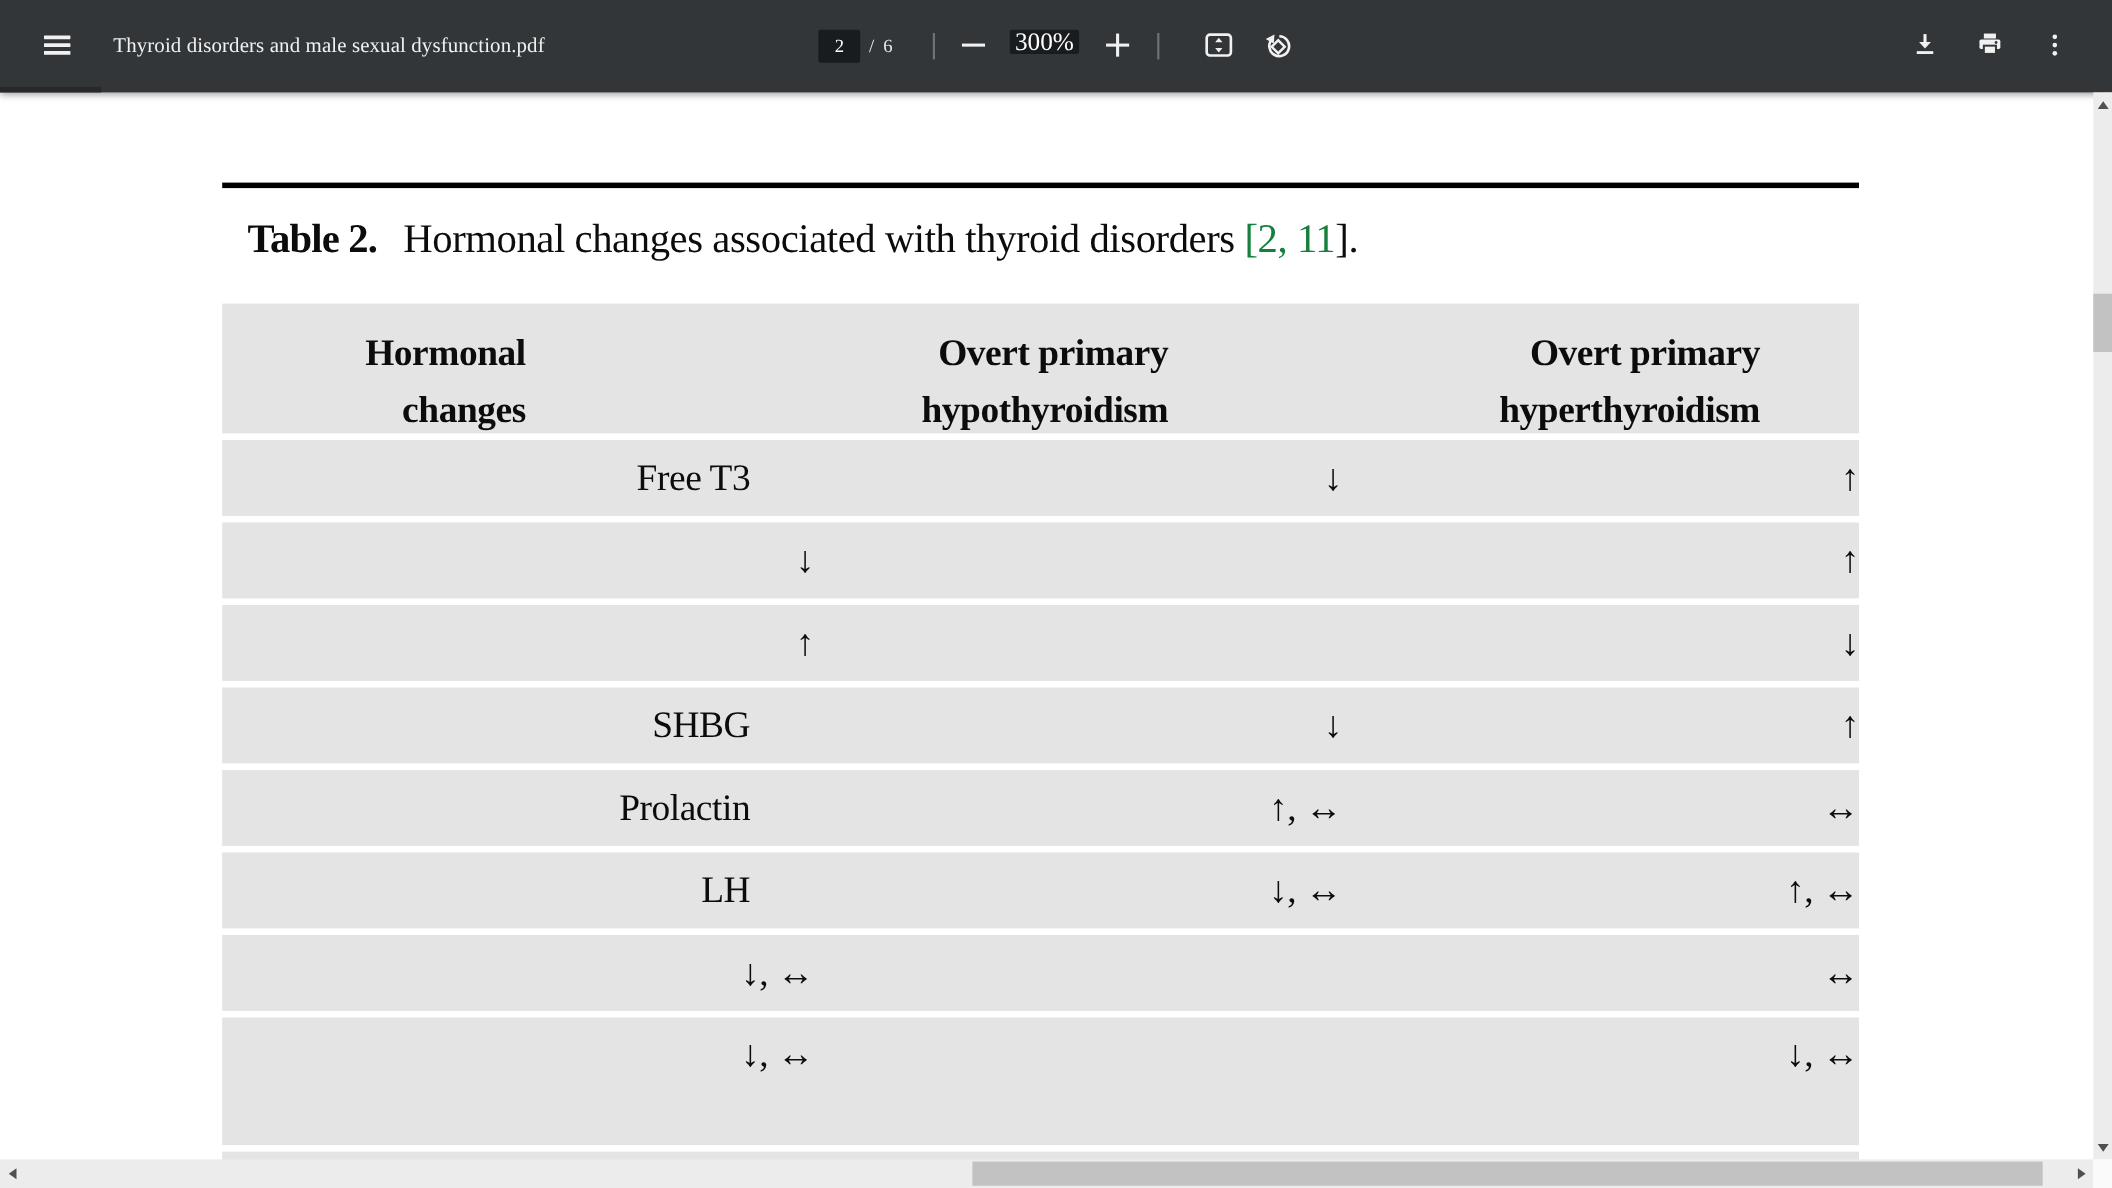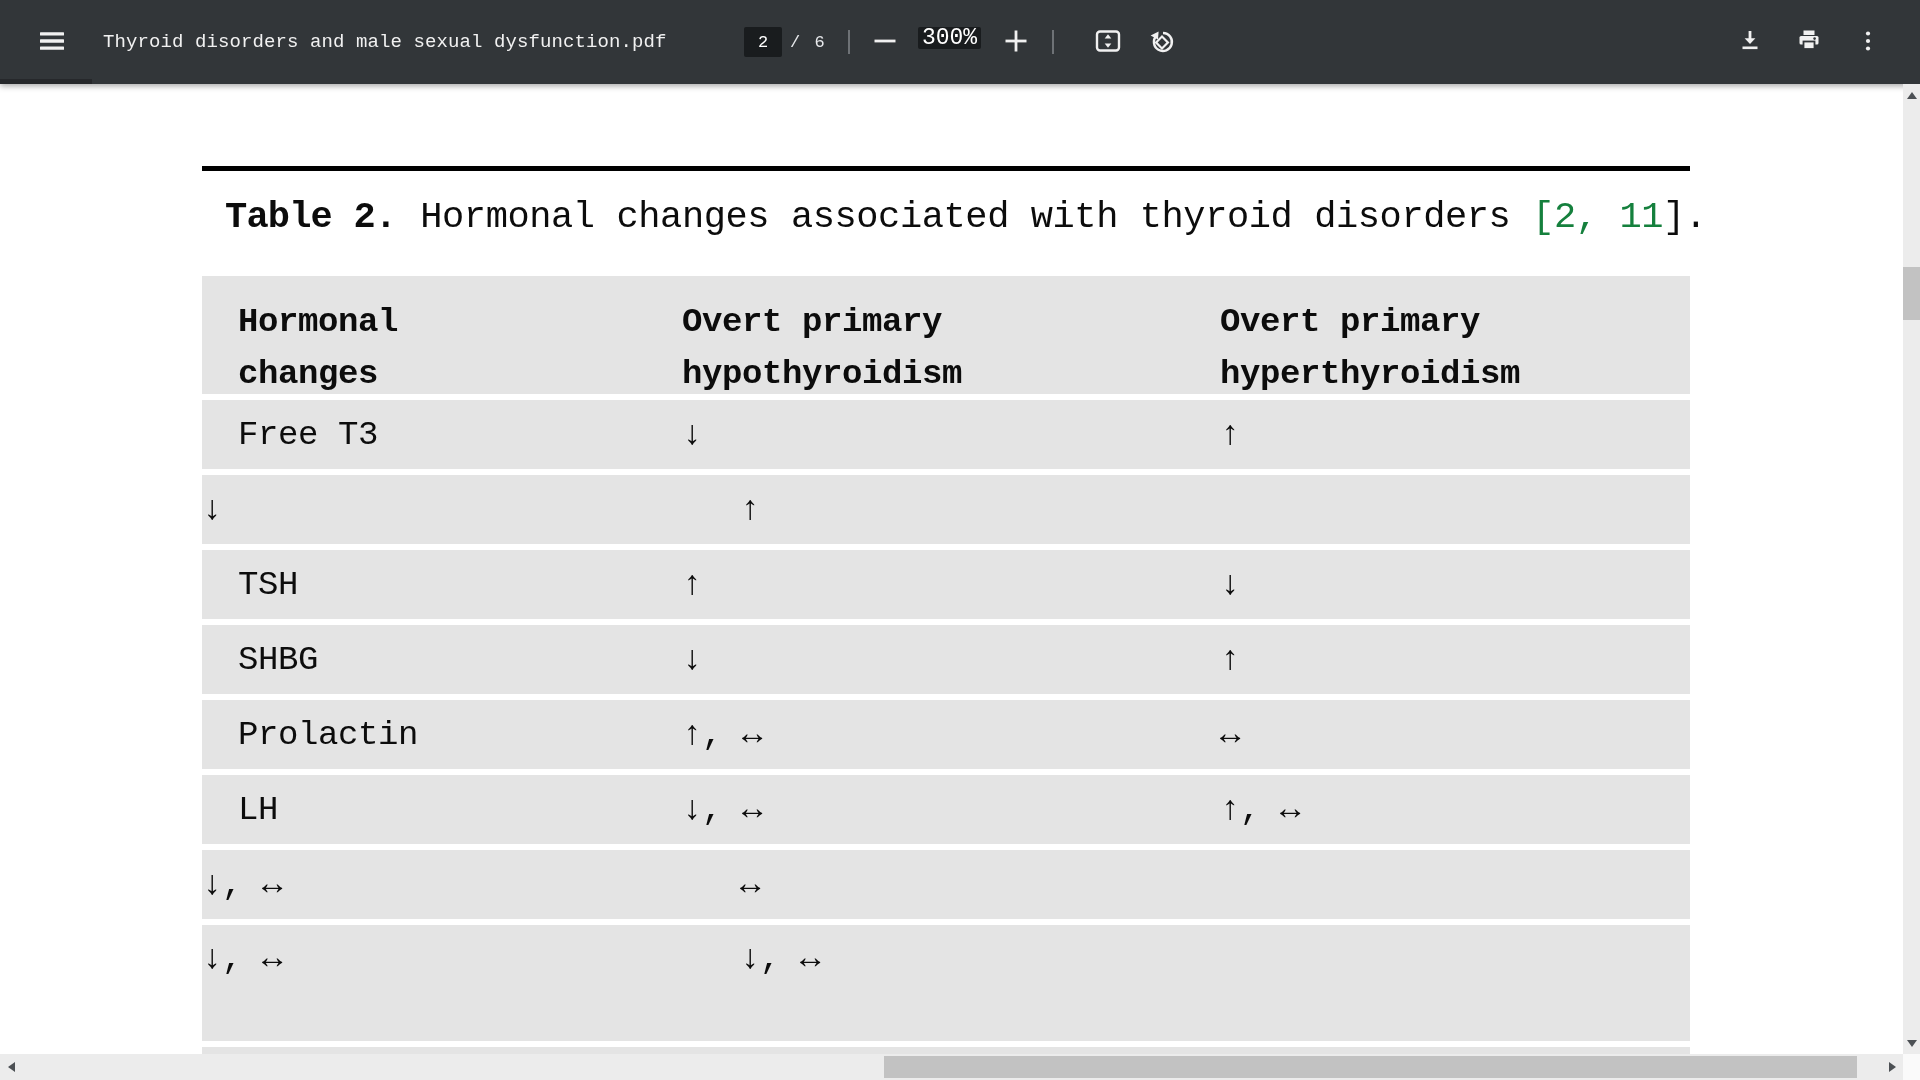--- a/index.html
+++ b/index.html
@@ -1,19 +1,19 @@
 <!DOCTYPE html>
 <html><head>
 <meta charset="utf-8">
 <style>
   html,body{margin:0;padding:0;background:#202124;}
   .screen{
     position:relative;width:1920px;height:1080px;overflow:hidden;
     background:#ffffff;
-    font-family:Liberation Mono, monospace;
+    font-family:Liberation Serif, serif;
   }
   
   .toolbar{
     position:absolute;left:0;top:0;width:1920px;height:84px;
     background:#323639;z-index:30;
     box-shadow:0 2px 6px rgba(0,0,0,0.35);
   }
   .toolbar-edge{position:absolute;left:0;top:79px;width:92px;height:5px;background:#26282b;}
   .tbtn{
     position:absolute;width:44px;height:44px;top:20px;
@@ -55,21 +55,21 @@
   .thead .cell{padding-top:20px;line-height:52px;}
   .thead .hspan{display:block;}
   .thead .c1 .hspan{max-width:240px;}
   .thead .c2 .hspan,.thead .c3 .hspan{max-width:380px;}
   .trow{
     height:69px;background:#e4e4e4;display:flex;align-items:center;
     margin-bottom:6px;font-size:34px;color:#0c0c0c;letter-spacing:-0.4px;
   }
   .trow.tall{height:116px;align-items:flex-start;}
   .trow.tall .cell{padding-top:8px;line-height:52px;}
-  .cell{box-sizing:border-box;}
+  .cell{box-sizing:border-box;text-align:right;}
   .c1{width:480px;padding-left:36px;}
   .c2{width:538px;}
   .c3{flex:1;}
   .partial-row{height:12px;background:#e4e4e4;margin-top:0;}
   
   .vscroll{position:absolute;left:1903px;top:84px;width:17px;height:970px;background:#ececec;z-index:40;}
   .vthumb{position:absolute;left:0;top:183px;width:17px;height:53px;background:#c2c2c2;}
   .sbtn{position:absolute;display:flex;align-items:center;justify-content:center;background:transparent;border:none;padding:0;cursor:pointer;}
   .v-up{left:0;top:0;width:17px;height:22px;}
   .v-down{left:0;bottom:0;width:17px;height:22px;}
@@ -214,23 +214,20 @@
             <div>Free T3</div>
           </div>
           <div class="cell c2">↓</div>
           <div class="cell c3">↑</div>
         </div>
         <div class="trow">
           <div class="cell c2">↓</div>
           <div class="cell c3">↑</div>
         </div>
         <div class="trow">
-          <div class="cell c1">
-            <div>TSH</div>
-          </div>
           <div class="cell c2">↑</div>
           <div class="cell c3">↓</div>
         </div>
         <div class="trow">
           <div class="cell c1">
             <div>SHBG</div>
           </div>
           <div class="cell c2">↓</div>
           <div class="cell c3">↑</div>
         </div>

